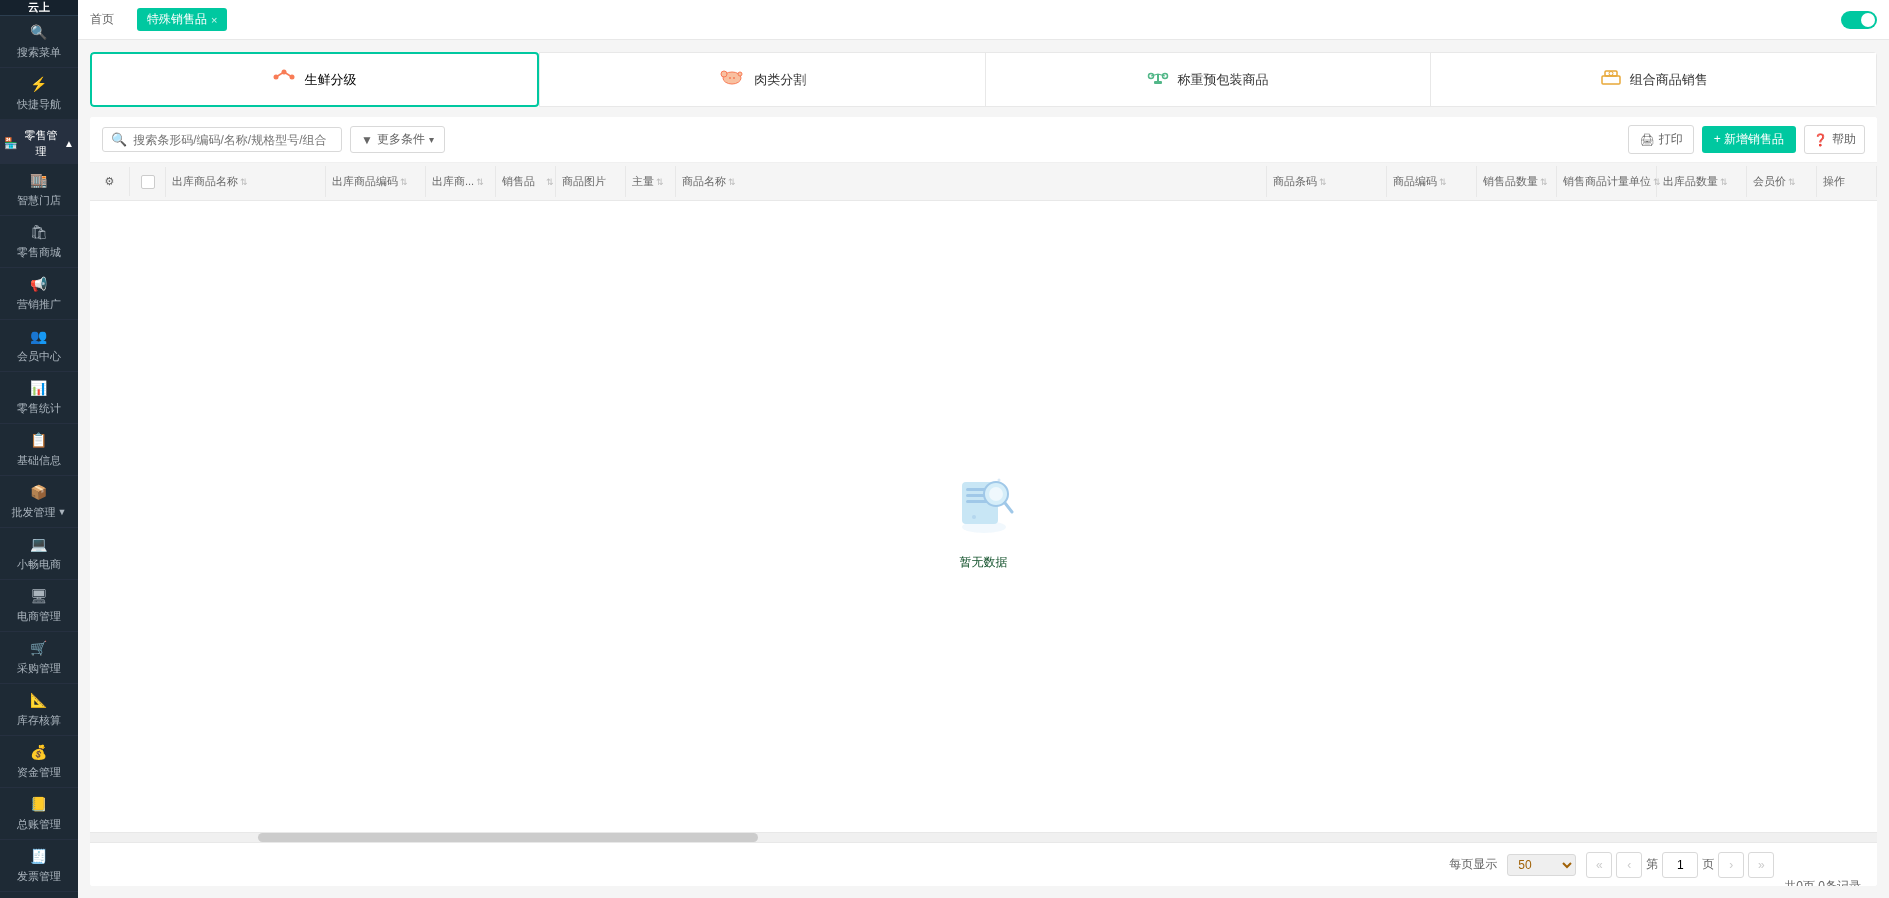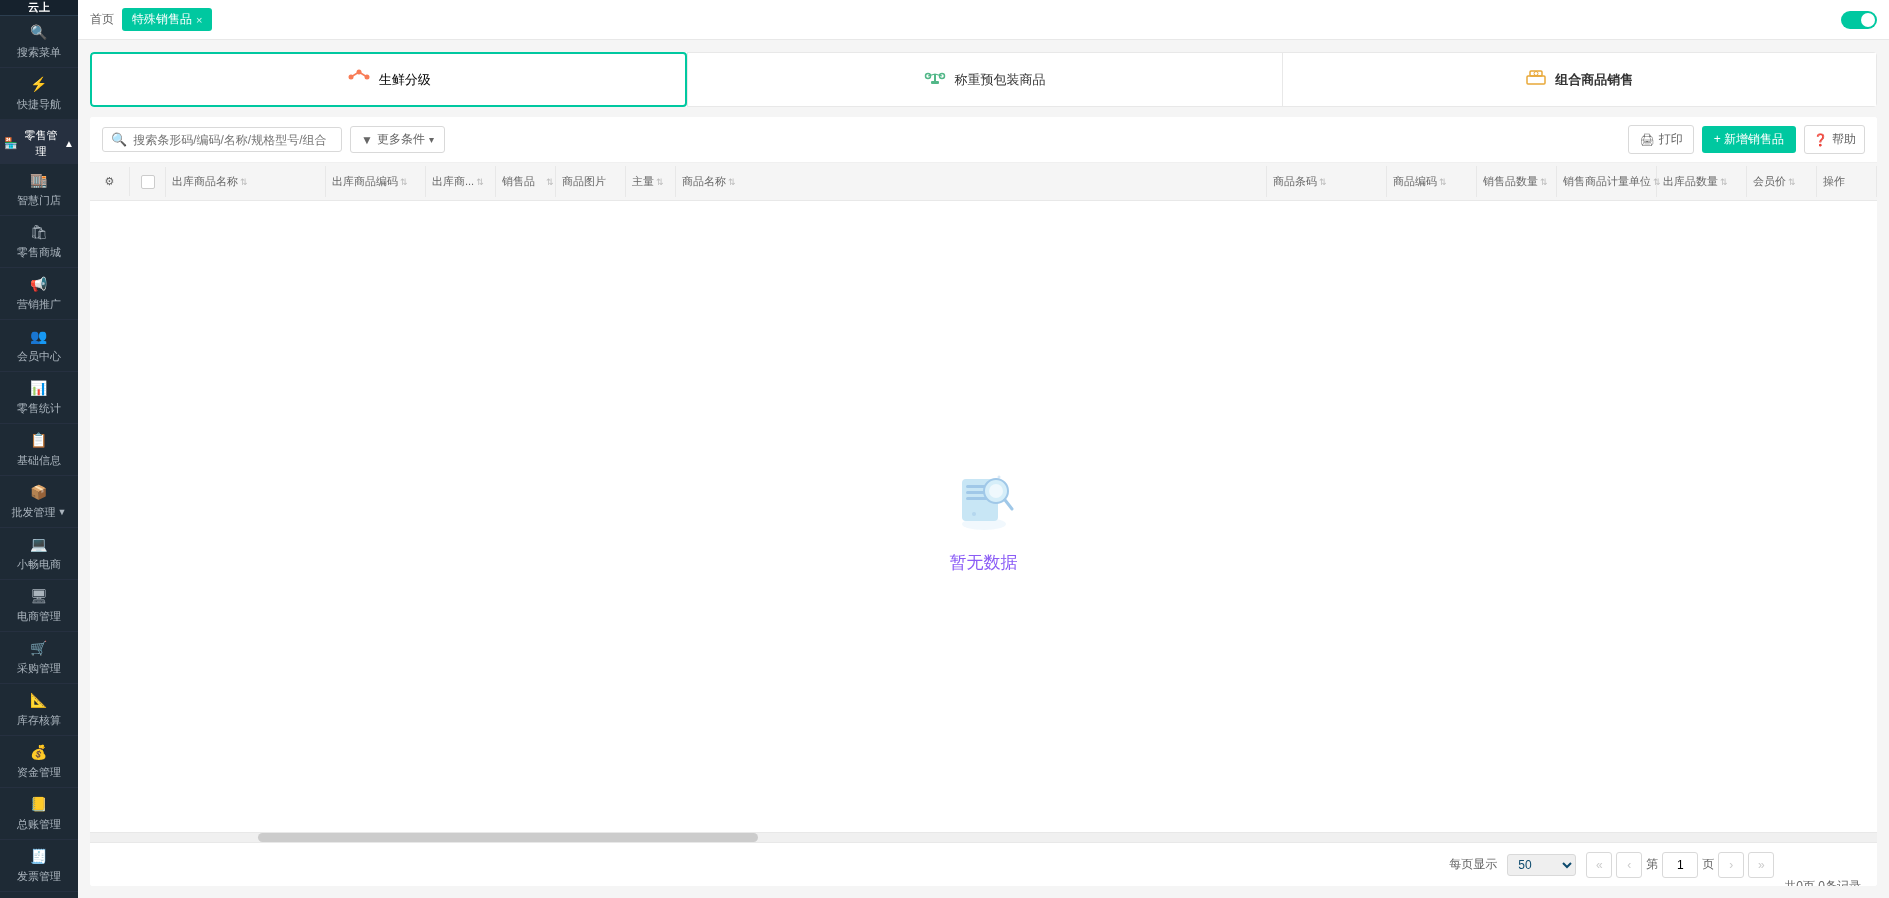--- a/index.html
+++ b/index.html
@@ -69,21 +69,21 @@
     }
 
     
     .topbar {
       height: 40px;
       background: #fff;
       display: flex;
       align-items: center;
       padding: 12px 12px;
       border-bottom: 1px solid #e8e8e8;
-      gap: 8px;
+      gap: 23px;
       flex-shrink: 0;
     }
     .topbar-home {
       color: #666;
       font-size: 12px;
       cursor: pointer;
     }
     .topbar-tab {
       background: #00c8a0;
       color: #fff;
@@ -140,21 +140,21 @@
       justify-content: center;
       gap: 8px;
       padding: 14px 10px;
       cursor: pointer;
       border: 1px solid #e8e8e8;
       background: #fff;
       font-size: 13px;
       color: #333;
       border-right: none;
     }
-    .tab-item:last-child { border-right: 1px solid #e8e8e8; font-weight: bold; }
+    .tab-item:last-child { border-right: 1px solid #e8e8e8; }
     .tab-item.active {
       border: 2px solid #00c8a0;
       border-radius: 4px;
       color: #000000;
       background: #fff;
     }
     .tab-icon { font-size: 18px; }
     .tab-icon-fresh { color: #f87c56; }
     .tab-icon-meat { color: #f87c56; }
     .tab-icon-scale { color: #52b788; }
@@ -271,41 +271,41 @@
       flex-direction: column;
       align-items: center;
       justify-content: center;
       gap: 12px;
       color: #bbb;
     }
     .empty-img {
       width: 80px;
       height: 80px;
     }
-    .empty-text { font-size: 17px; color: #8b5cf6; }
+    .empty-text { font-size: 12px; color: #14532d; }
 
     
     .pagination {
       height: 44px;
       background: #fff;
       border-top: 1px solid #e8e8e8;
       display: flex;
       align-items: center;
       justify-content: flex-end;
       padding: 0 16px;
       gap: 10px;
       flex-shrink: 0;
     }
     .page-size-label { color: #666; font-size: 12px; }
     .page-size-select {
       border: 1px solid #d9d9d9;
       border-radius: 3px;
       padding: 2px 20px 2px 6px;
       font-size: 12px;
-      color: #0c4a6e;
+      color: #a16207;
       outline: none;
       cursor: pointer;
     }
     .page-nav { display: flex; align-items: center; gap: 4px; }
     .page-btn {
       width: 26px; height: 26px;
       display: flex; align-items: center; justify-content: center;
       border: 1px solid #d9d9d9; border-radius: 3px;
       cursor: pointer; font-size: 12px; color: #666; background: #fff;
     }
@@ -447,20 +447,33 @@
           
           <svg width="24" height="18" viewBox="0 0 24 18">
             <circle cx="4" cy="9" r="2.5" fill="#f87c56"></circle>
             <circle cx="12" cy="4" r="2.5" fill="#f87c56"></circle>
             <circle cx="20" cy="9" r="2.5" fill="#f87c56"></circle>
             <line x1="4" y1="9" x2="12" y2="4" stroke="#f87c56" stroke-width="1.5"></line>
             <line x1="12" y1="4" x2="20" y2="9" stroke="#f87c56" stroke-width="1.5"></line>
           </svg>
         </span>
         <span>生鲜分级</span>
+      </div>
+      <div class="tab-item">
+        <span class="tab-icon tab-icon-meat">
+          
+          <svg width="28" height="18" viewBox="0 0 28 18">
+            <ellipse cx="14" cy="10" rx="9" ry="6" fill="#f8c0a0" stroke="#f87c56" stroke-width="1"></ellipse>
+            <circle cx="6" cy="6" r="3" fill="#f8c0a0" stroke="#f87c56" stroke-width="1"></circle>
+            <circle cx="22" cy="6" r="2" fill="#f8c0a0" stroke="#f87c56" stroke-width="1"></circle>
+            <circle cx="12" cy="10" r="1" fill="#f87c56"></circle>
+            <circle cx="16" cy="10" r="1" fill="#f87c56"></circle>
+          </svg>
+        </span>
+        <span>肉类分割</span>
       </div>
       <div class="tab-item">
         <span class="tab-icon tab-icon-scale">
           
           <svg width="22" height="18" viewBox="0 0 22 18">
             <rect x="7" y="13" width="8" height="3" rx="1" fill="#52b788"></rect>
             <rect x="10" y="6" width="2" height="7" fill="#52b788"></rect>
             <circle cx="4" cy="8" r="2.5" fill="none" stroke="#52b788" stroke-width="1.5"></circle>
             <circle cx="18" cy="8" r="2.5" fill="none" stroke="#52b788" stroke-width="1.5"></circle>
             <line x1="11" y1="6" x2="4" y2="8" stroke="#52b788" stroke-width="1.2"></line>

